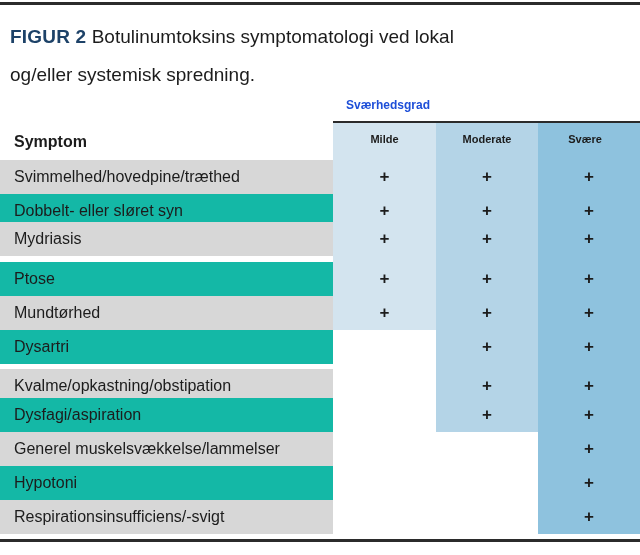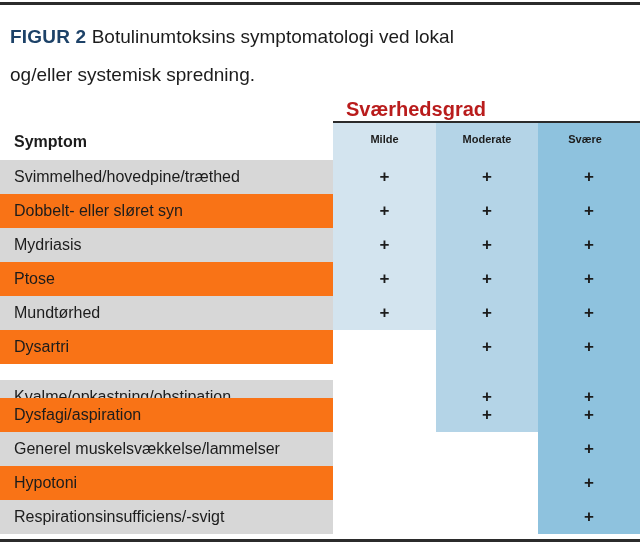--- a/index.html
+++ b/index.html
@@ -54,23 +54,23 @@
     font-weight: bold;
     color: #1d4268;
     letter-spacing: 0.2px;
   }
 
   
   .group-title {
     position: absolute;
     left: 346px;
     top: 98px;
-    font-size: 20px;
-    font-weight: bold;
-    color: #b91c1c;
+    font-size: 12px;
+    font-weight: bold;
+    color: #1d4ed8;
     white-space: nowrap;
   }
   .group-rule {
     position: absolute;
     left: 333px;
     top: 121px;
     width: 307px;
     height: 2px;
     background: #2b2b2b;
   }
@@ -127,21 +127,21 @@
     height: 34px;
     box-sizing: border-box;
     padding-left: 14px;
     display: flex;
     align-items: center;
     font-size: 16px;
     color: #1c1c1c;
     white-space: nowrap;
   }
   .row.shade-a .row-label { background: #d7d7d7; }
-  .row.shade-b .row-label { background: #f97316; }
+  .row.shade-b .row-label { background: #14b8a6; }
 
   .cell {
     position: absolute;
     top: 0;
     height: 34px;
     display: flex;
     align-items: center;
     justify-content: center;
     font-size: 17px;
     font-weight: bold;
@@ -185,21 +185,21 @@
         <div class="cell c0">+</div>
         <div class="cell c1">+</div>
         <div class="cell c2">+</div>
       </div>
       <div class="row shade-b" style="top: 194px;">
         <div class="row-label">Dobbelt- eller sløret syn</div>
         <div class="cell c0">+</div>
         <div class="cell c1">+</div>
         <div class="cell c2">+</div>
       </div>
-      <div class="row shade-a" style="top: 228px;">
+      <div class="row shade-a" style="top: 222px;">
         <div class="row-label">Mydriasis</div>
         <div class="cell c0">+</div>
         <div class="cell c1">+</div>
         <div class="cell c2">+</div>
       </div>
       <div class="row shade-b" style="top: 262px;">
         <div class="row-label">Ptose</div>
         <div class="cell c0">+</div>
         <div class="cell c1">+</div>
         <div class="cell c2">+</div>
@@ -209,21 +209,21 @@
         <div class="cell c0">+</div>
         <div class="cell c1">+</div>
         <div class="cell c2">+</div>
       </div>
       <div class="row shade-b" style="top: 330px;">
         <div class="row-label">Dysartri</div>
         <div class="cell c0"></div>
         <div class="cell c1">+</div>
         <div class="cell c2">+</div>
       </div>
-      <div class="row shade-a" style="top: 380px;">
+      <div class="row shade-a" style="top: 369px;">
         <div class="row-label">Kvalme/opkastning/obstipation</div>
         <div class="cell c0"></div>
         <div class="cell c1">+</div>
         <div class="cell c2">+</div>
       </div>
       <div class="row shade-b" style="top: 398px;">
         <div class="row-label">Dysfagi/aspiration</div>
         <div class="cell c0"></div>
         <div class="cell c1">+</div>
         <div class="cell c2">+</div>

